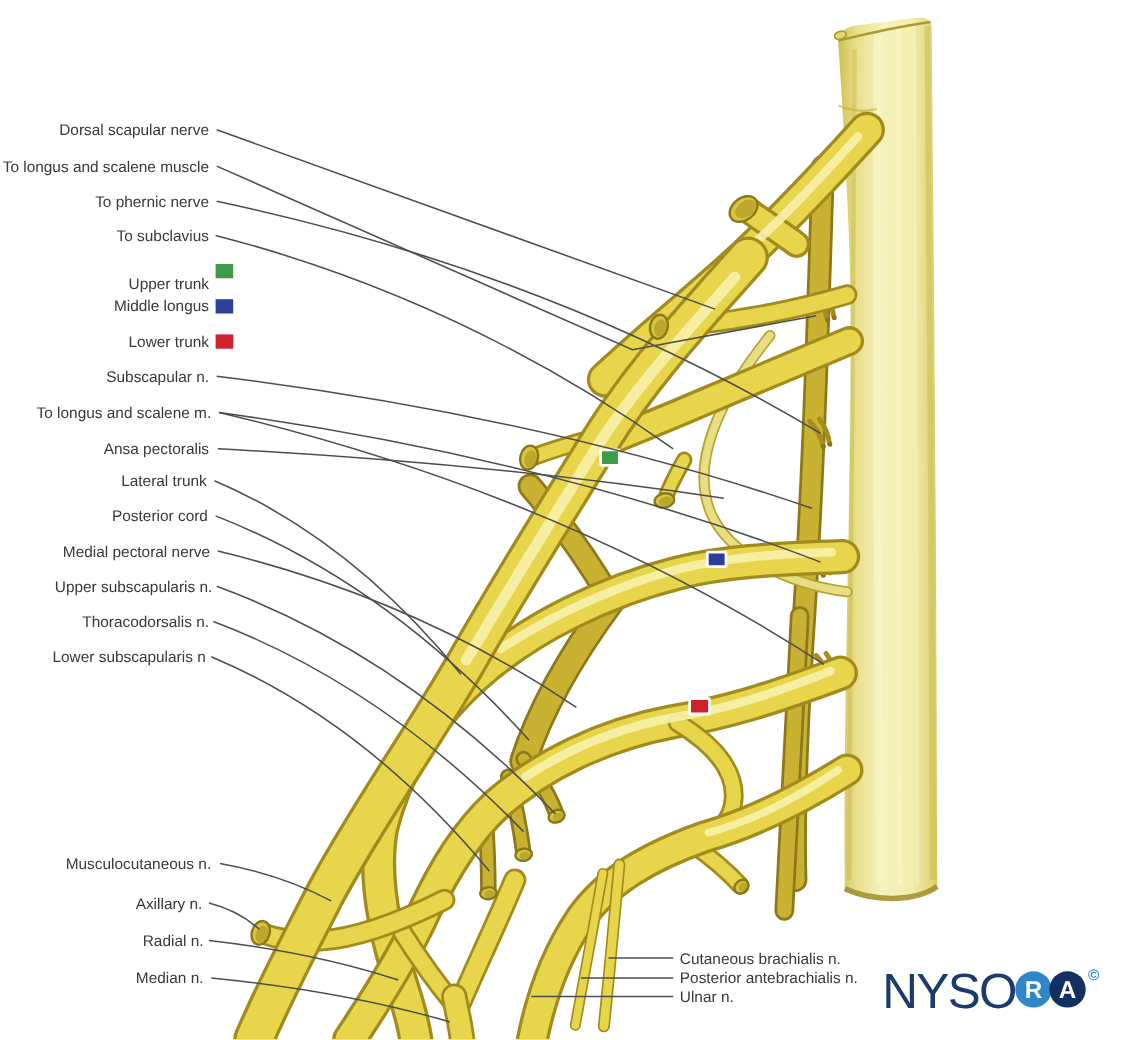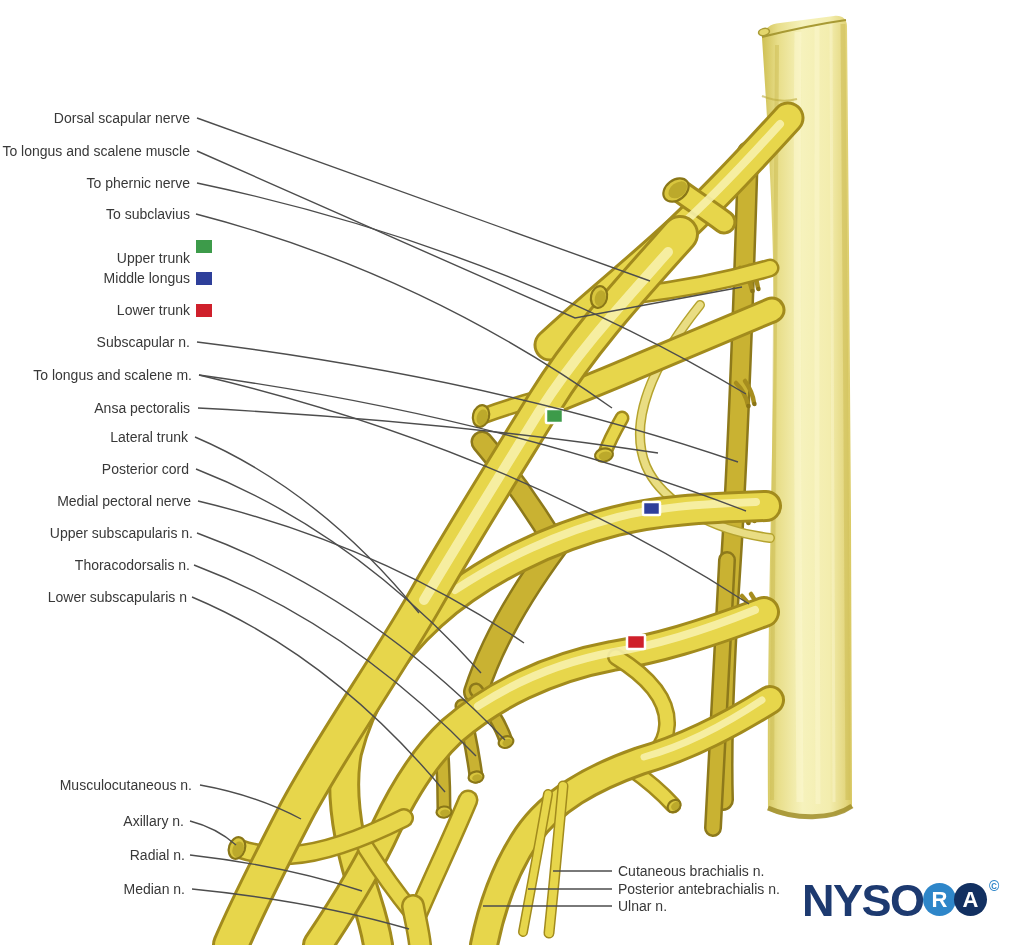--- a/index.html
+++ b/index.html
@@ -22,21 +22,21 @@
   .ab{fill:none;stroke:#e9dd83;stroke-linecap:round;}
   .hl{fill:none;stroke:#f7f1ab;stroke-linecap:round;opacity:.9;}
   .cutring{fill:#d9c63e;stroke:#8a7718;stroke-width:2.2;}
   .cutin{fill:#b29f25;opacity:.75;}
   .twigp{fill:none;stroke:#a68d1e;stroke-width:4.5;stroke-linecap:round;}
   .leader{fill:none;stroke:#4d4d4d;stroke-width:1.4;}
   .marker{stroke:#ffffff;stroke-width:2.5;}
   .swatch{stroke:none;}
   
   .logo{position:absolute;width:215px;height:46px;}
-  .logo-text{position:absolute;left:0;top:0;font-weight:bold;font-size:45px;line-height:44px;letter-spacing:-1.5px;color:#1d3a70;}
+  .logo-text{position:absolute;left:0;top:0;font-weight:normal;font-size:45px;line-height:44px;letter-spacing:-1.5px;color:#1d3a70;}
   .logo-circle{position:absolute;top:4px;width:33px;height:33px;border-radius:50%;
     color:#ffffff;font-weight:bold;font-size:22px;line-height:33px;text-align:center;}
   .logo-circle.light{left:121px;background:#2e86c9;}
   .logo-circle.dark{left:152px;background:#123061;}
   .logo-copy{position:absolute;left:187px;top:-1px;color:#2e86c9;font-weight:bold;font-size:14px;}
 </style>
 </head>
 <body>
 
 <div id="stage">

